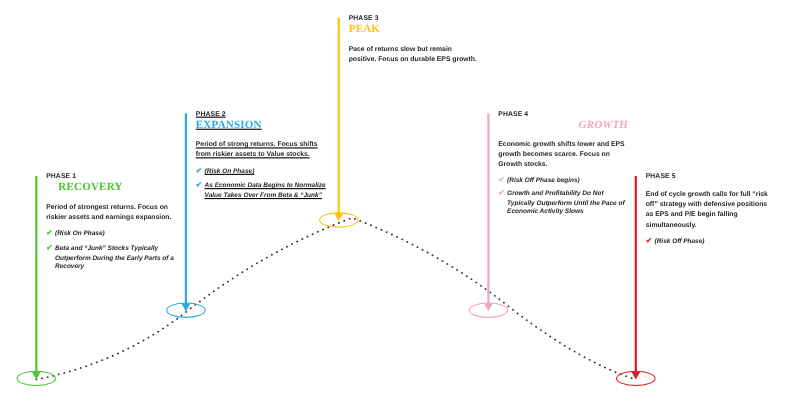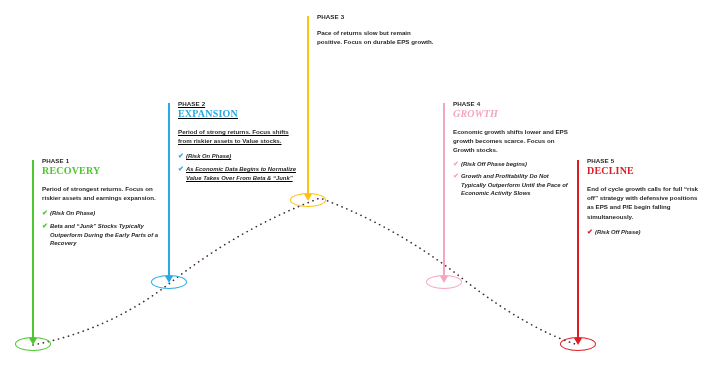--- a/index.html
+++ b/index.html
@@ -105,21 +105,21 @@
   <svg id="curve-layer" viewBox="0 0 720 365" preserveAspectRatio="none">
     <path id="cycle-path" d="M 33 345 Q 110 330 170 283 Q 240 228 320 198 Q 400 228 468 283 Q 530 330 578 345" fill="none" stroke="#3f2a33" stroke-width="1.6" stroke-linecap="round" stroke-dasharray="0.2 5"></path>
   </svg>
 
   <div class="phase">
     <div class="pin-line" style="left:32px; top:160px; height:183px; background:#4CC72C;"></div>
     <div class="pin-arrow" style="left:29px; top:338px; border-top:7px solid #4CC72C;"></div>
     <div class="pin-ellipse" style="left:15px; top:337px; border-color:#4CC72C;"></div>
     <div class="card" style="left:42px; top:157px;">
       <div class="phase-label">PHASE 1</div>
-      <div class="phase-title" style="color:#4CC72C;">RECOVERY</div>
+      <div class="phase-title" style="color:#4CC72C;margin-left:11px;">RECOVERY</div>
       <div class="phase-body">Period of strongest returns. Focus on riskier assets and earnings expansion.</div>
       <div class="bullets">
         <span class="bullet">
           <span class="check" style="color:#4CC72C;">✔</span>
           <span>(Risk On Phase)</span>
         </span>
         <span class="bullet">
           <span class="check" style="color:#4CC72C;">✔</span>
           <span>Beta and “Junk” Stocks Typically Outperform During the Early Parts of a Recovery</span>
         </span>
@@ -147,52 +147,52 @@
       </div>
     </div>
   </div>
 
   <div class="phase">
     <div class="pin-line" style="left:307px; top:16px; height:183px; background:#FFC20E;"></div>
     <div class="pin-arrow" style="left:304px; top:194px; border-top:7px solid #FFC20E;"></div>
     <div class="pin-ellipse" style="left:290px; top:193px; border-color:#FFC20E;"></div>
     <div class="card" style="left:317px; top:13px;">
       <div class="phase-label">PHASE 3</div>
+      <div class="phase-title" style="color:#FFC20E;">PEAK</div>
       <div class="phase-body">Pace of returns slow but remain positive. Focus on durable EPS growth.</div>
     </div>
   </div>
 
   <div class="phase">
     <div class="pin-line" style="left:443px; top:103px; height:178px; background:#F4A6C0;"></div>
     <div class="pin-arrow" style="left:440px; top:276px; border-top:7px solid #F4A6C0;"></div>
     <div class="pin-ellipse" style="left:426px; top:275px; border-color:#F4A6C0;"></div>
     <div class="card" style="left:453px; top:100px;">
       <div class="phase-label">PHASE 4</div>
-      <div class="phase-title" style="color:#F4A6C0; font-style:italic;">GROWTH</div>
+      <div class="phase-title" style="color:#F4A6C0; font-style:italic;text-align:right;">GROWTH</div>
       <div class="phase-body">Economic growth shifts lower and EPS growth becomes scarce. Focus on Growth stocks.</div>
       <div class="bullets" style="margin-top:5px;">
         <span class="bullet">
           <span class="check" style="color:#F4A6C0;">✔</span>
           <span>(Risk Off Phase begins)</span>
         </span>
         <span class="bullet">
           <span class="check" style="color:#F4A6C0;">✔</span>
           <span>Growth and Profitability Do Not Typically Outperform Until the Pace of Economic Activity Slows</span>
         </span>
       </div>
     </div>
   </div>
 
   <div class="phase">
     <div class="pin-line" style="left:577px; top:160px; height:183px; background:#E01B22;"></div>
     <div class="pin-arrow" style="left:574px; top:338px; border-top:7px solid #E01B22;"></div>
     <div class="pin-ellipse" style="left:560px; top:337px; border-color:#E01B22;"></div>
     <div class="card" style="left:587px; top:157px;">
       <div class="phase-label">PHASE 5</div>
-      <div class="phase-title" style="color:#E01B22;">DECLINE</div>
       <div class="phase-body">End of cycle growth calls for full “risk off” strategy with defensive positions as EPS and P/E begin falling simultaneously.</div>
       <div class="bullets">
         <span class="bullet">
           <span class="check" style="color:#E01B22;">✔</span>
           <span>(Risk Off Phase)</span>
         </span>
       </div>
     </div>
   </div>
 

